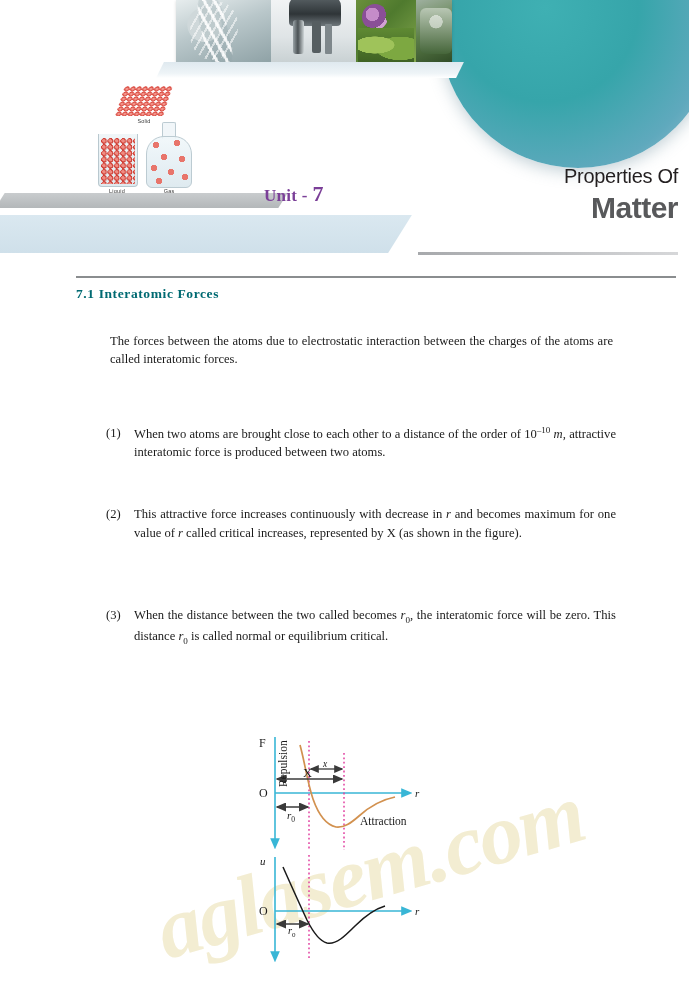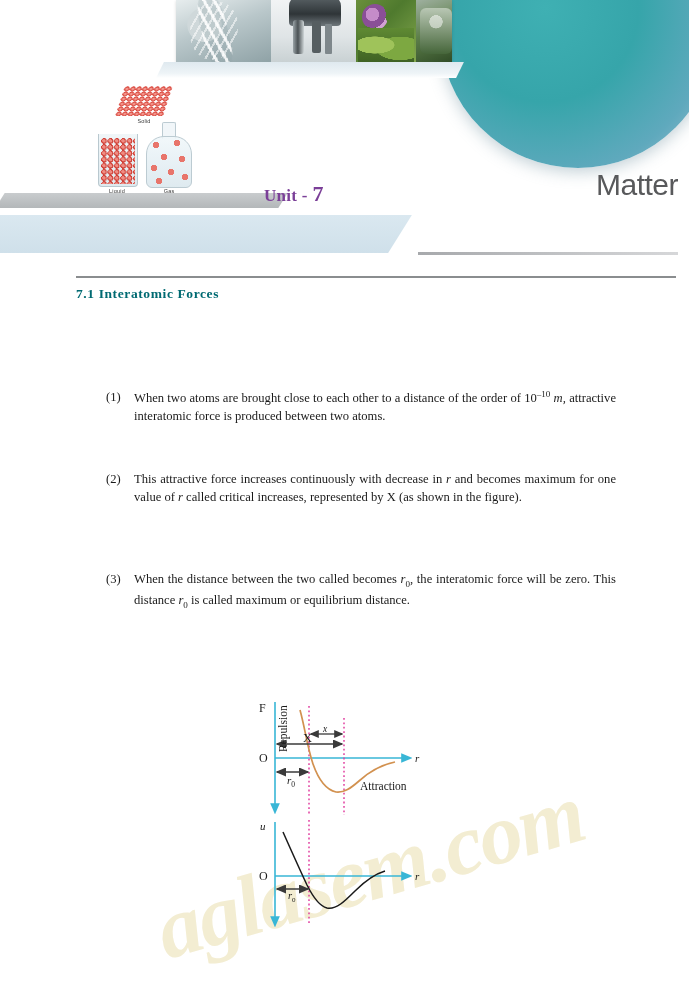--- a/index.html
+++ b/index.html
@@ -158,21 +158,21 @@
   }
   .unit-label .num{font-size:22px;color:#7b3f98;}
 
   .title-block{position:absolute;left:418px;top:165px;width:260px;text-align:right;}
   .title-small{
     font-family:"Liberation Sans",sans-serif;
     font-size:20px;color:#231f20;letter-spacing:-.3px;font-weight:normal;
   }
   .title-big{
     font-family:"Liberation Sans",sans-serif;
-    font-size:30px;font-weight:normal;color:#58595b;letter-spacing:-.5px;
+    font-size:30px;font-weight:bold;color:#58595b;letter-spacing:-.5px;
     margin-top:3px;
   }
   .title-rule{
     position:absolute;left:418px;top:252px;width:260px;height:3px;
     background:linear-gradient(90deg,#a7a9ac,#d6d7d9);
   }
 
   
   .content{position:absolute;left:0;top:276px;width:689px;}
   .top-rule{
@@ -252,47 +252,49 @@
     <div class="ribbon-g1"></div>
     <div class="ribbon-g2"></div>
     <div class="banner-blue"></div>
 
     <div class="unit-label">
       <span>Unit -</span>
       <span class="num">7</span>
     </div>
 
     <div class="title-block">
+      <div class="title-small">Properties Of</div>
       <div class="title-big">Matter</div>
     </div>
     <div class="title-rule"></div>
   </div>
 
   <div class="content">
 
     <div class="watermark">aglasem.com</div>
 
     <div class="top-rule"></div>
 
     <div class="sec-title layer-up">7.1 Interatomic Forces</div>
 
+    <div class="para intro layer-up">The forces between the atoms due to electrostatic interaction between the charges of the atoms are called interatomic forces.</div>
 
     <div class="li layer-up li1">
       <span class="mark">(1)</span>
       <span class="txt"><span>When two atoms are brought close to each other to a distance of the order of 10</span><sup>–10</sup><span class="it"> m,</span><span> attractive interatomic force is produced between two atoms.</span></span>
     </div>
 
     <div class="li layer-up li2">
       <span class="mark">(2)</span>
       <span class="txt"><span>This attractive force increases continuously with decrease in </span><span class="it">r</span><span> and becomes maximum for one value of </span><span class="it">r</span><span> called critical increases, represented by X (as shown in the figure).</span></span>
     </div>
 
     <div class="li layer-up li3">
       <span class="mark">(3)</span>
-      <span class="txt"><span>When the distance between the two called becomes </span><span class="it">r</span><sub>0</sub><span>, the interatomic force will be zero. This distance </span><span class="it">r</span><sub>0</sub><span> is called maximum or equilibrium distance.</span></span>
+      <span class="txt"><span>When the distance between the two called becomes </span><span class="it">r</span><sub>0</sub><span>, the interatomic force will be zero. This distance </span><span class="it">r</span><sub>0</sub><span> is called normal or equilibrium critical.</span></span>
     </div>
 
     <div class="figure layer-up">
       <svg width="210" height="250" viewBox="0 0 210 250">
         <defs>
           <marker id="ah-cy" markerWidth="7" markerHeight="7" refX="5.5" refY="3" orient="auto">
             <path d="M0,0 L7,3 L0,6 z" fill="#38b6d6"></path>
           </marker>
           <marker id="ah-blk-s" markerWidth="7" markerHeight="7" refX="6" refY="3" orient="auto">
             <path d="M0,0 L7,3 L0,6 z" fill="#3a3a3a"></path>

